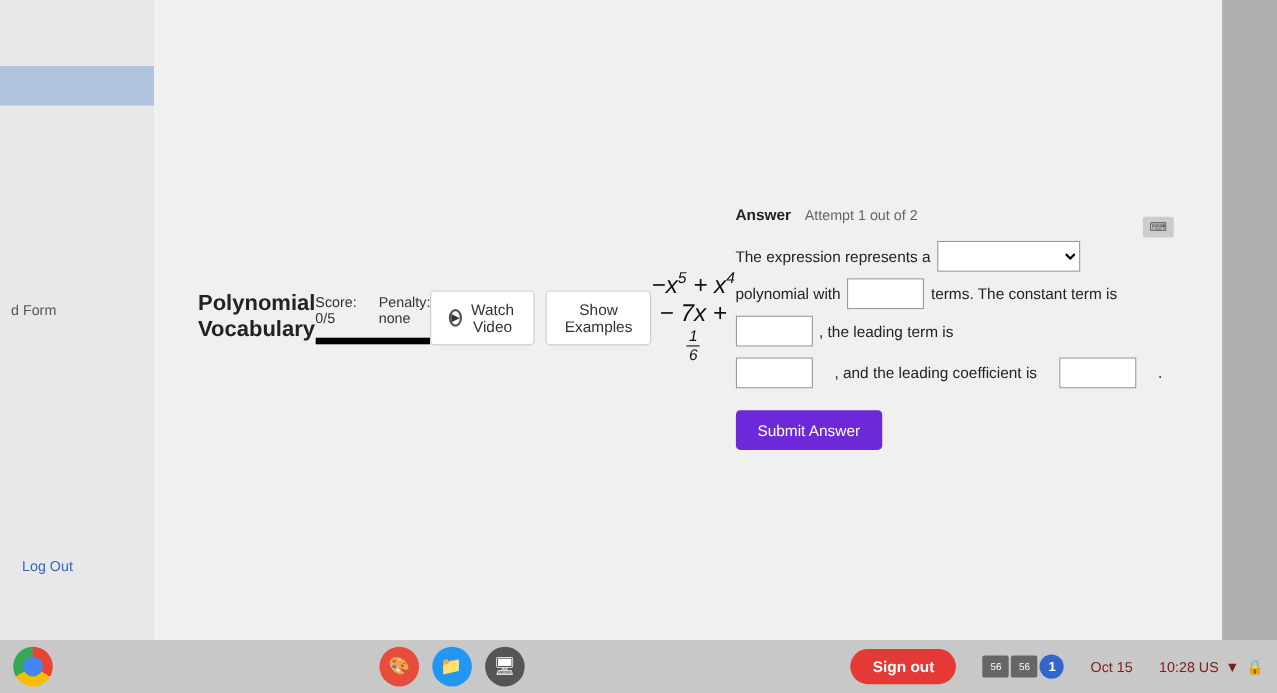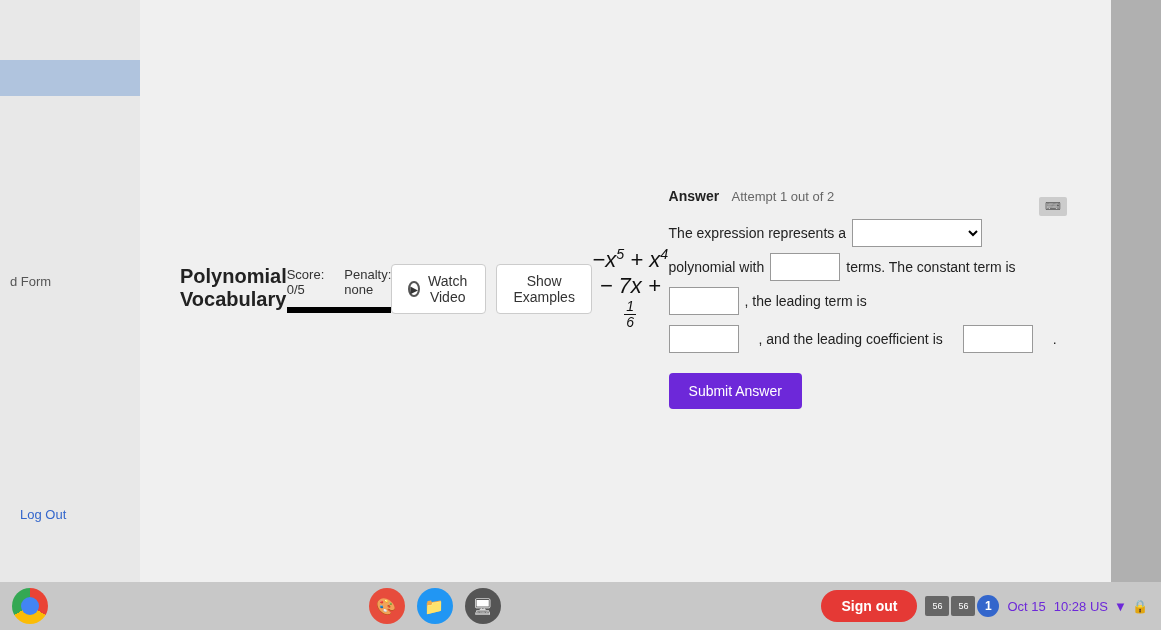--- a/index.html
+++ b/index.html
@@ -241,37 +241,37 @@
     .taskbar-center {
       flex: 1;
       display: flex;
       justify-content: center;
       gap: 12px;
     }
 
     .taskbar-right {
       display: flex;
       align-items: center;
-      gap: 8px;
+      gap: 24px;
     }
 
     .signout-btn {
       background: #e53935;
       color: white;
       border: none;
       border-radius: 20px;
       padding: 8px 20px;
       font-size: 14px;
       cursor: pointer;
       font-weight: bold;
     }
 
     .taskbar-info {
       font-size: 13px;
-      color: #6d28d9;
+      color: #7f1d1d;
       display: flex;
       align-items: center;
       gap: 6px;
     }
 
     .icon-btn {
       width: 36px;
       height: 36px;
       border-radius: 50%;
       background: #888;

